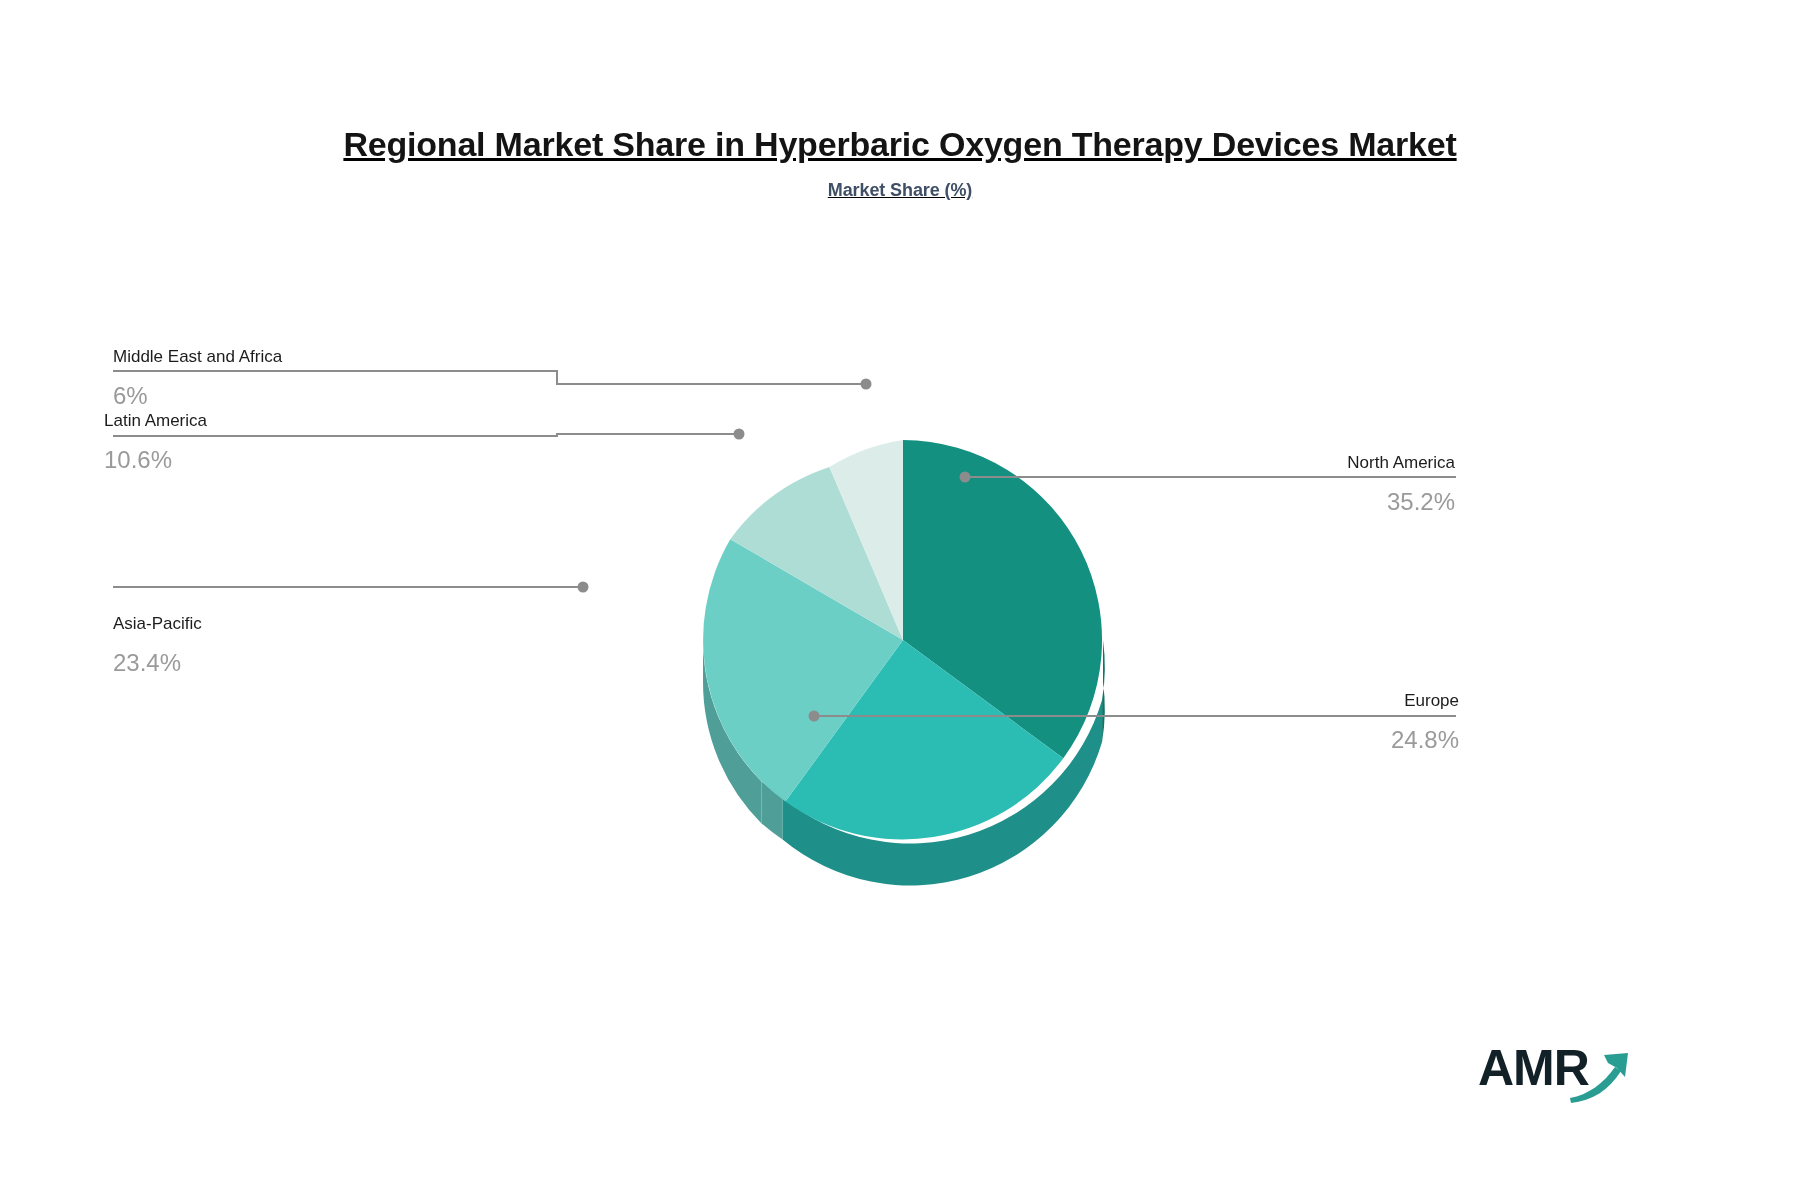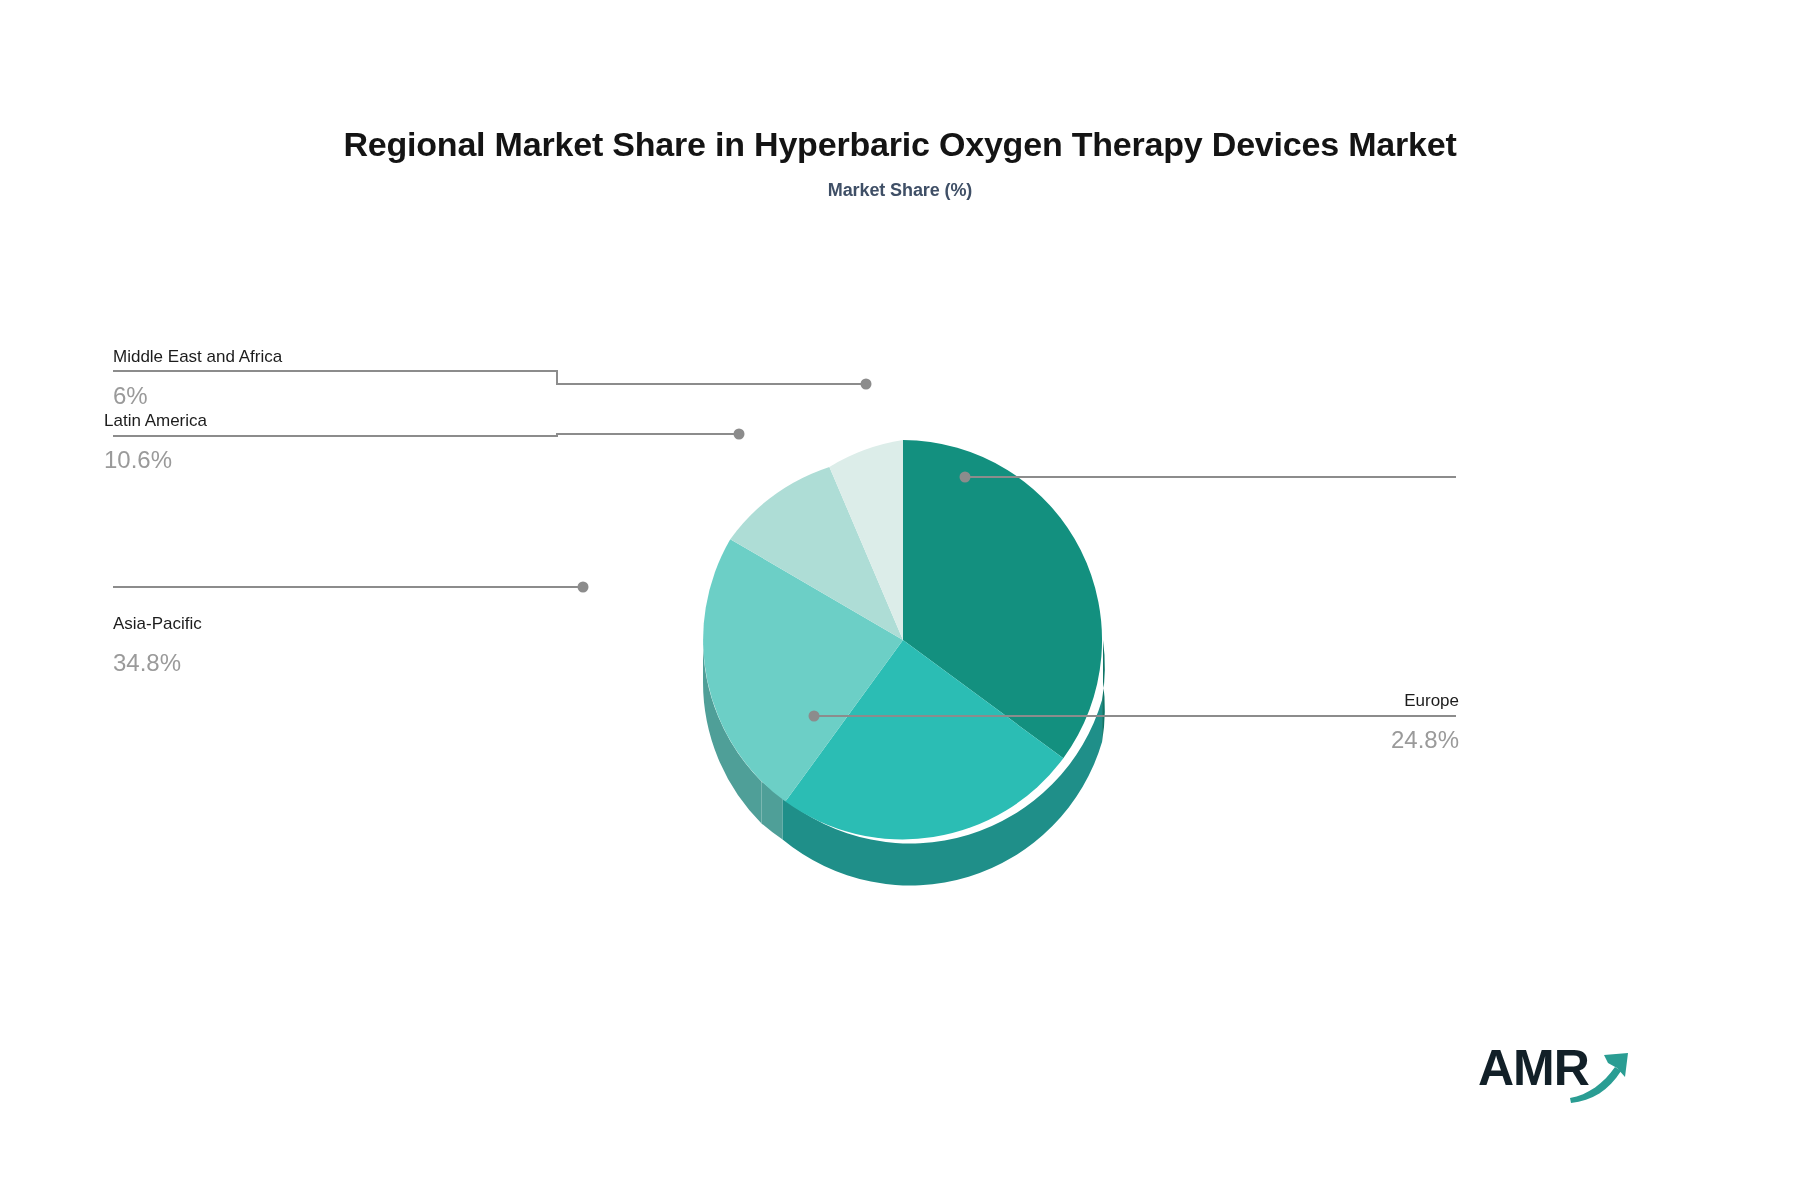--- a/index.html
+++ b/index.html
@@ -20,20 +20,21 @@
     overflow: hidden;
   }
 
   
   .title-block {
     position: absolute;
     left: 0;
     top: 125px;
     width: 1800px;
     text-align: center;
+    text-decoration: underline;
   }
   .chart-title {
     font-size: 34px;
     font-weight: bold;
     color: #141414;
     letter-spacing: -0.2px;
     line-height: 1.15;
     white-space: nowrap;
   }
   .chart-subtitle {
@@ -186,23 +187,27 @@
     <span class="cl-value">6%</span>
   </div>
 
   <div class="callout left cl-latam">
     <span class="cl-name">Latin America</span>
     <span class="cl-value">10.6%</span>
   </div>
 
   <div class="callout left cl-apac">
     <span class="cl-name">Asia-Pacific</span>
-    <span class="cl-value">34.8%</span>
-  </div>
-
+    <span class="cl-value">23.4%</span>
+  </div>
+
+  <div class="callout right cl-na">
+    <span class="cl-name">North America</span>
+    <span class="cl-value">35.2%</span>
+  </div>
 
   <div class="callout right cl-eu">
     <span class="cl-name">Europe</span>
     <span class="cl-value">24.8%</span>
   </div>
 
   <div class="amr-logo">
     <svg width="160" height="70" viewBox="0 0 160 70">
       <text x="0" y="50" font-family="Liberation Sans, sans-serif" font-size="50" font-weight="bold" letter-spacing="-1" fill="#122028">AMR</text>
 

